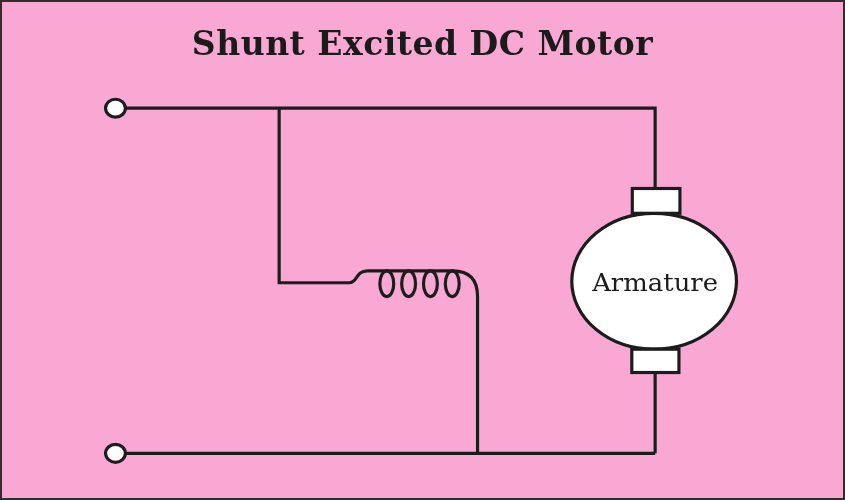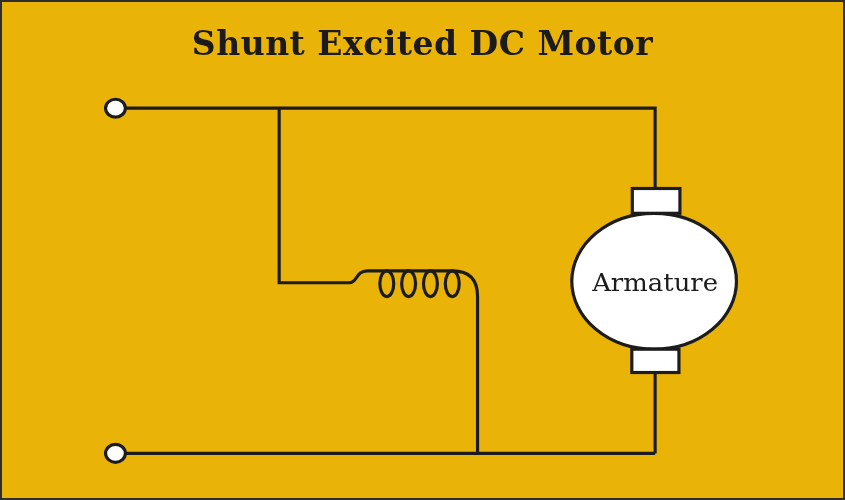--- a/index.html
+++ b/index.html
@@ -7,21 +7,21 @@
     padding: 0;
     background: #ffffff;
     font-family: "DejaVu Serif", "Liberation Serif", serif;
   }
   .page {
     position: relative;
     width: 845px;
     height: 500px;
     box-sizing: border-box;
     border: 2px solid #2e2e2e;
-    background: #eab308;
+    background: #f9a8d4;
     overflow: hidden;
   }
   .title {
     position: absolute;
     top: 22px;
     left: 0;
     width: 100%;
     text-align: center;
     font-family: "DejaVu Serif", "Liberation Serif", serif;
     font-weight: bold;

